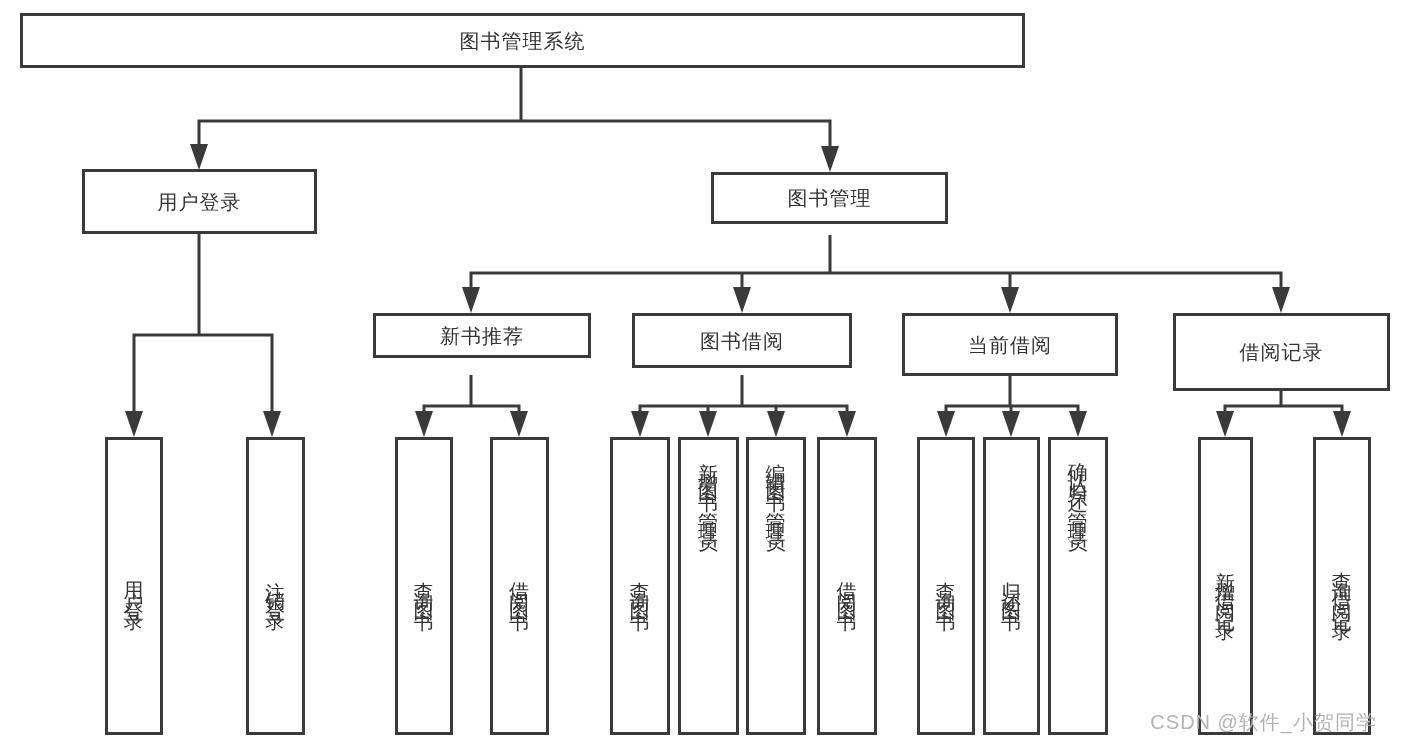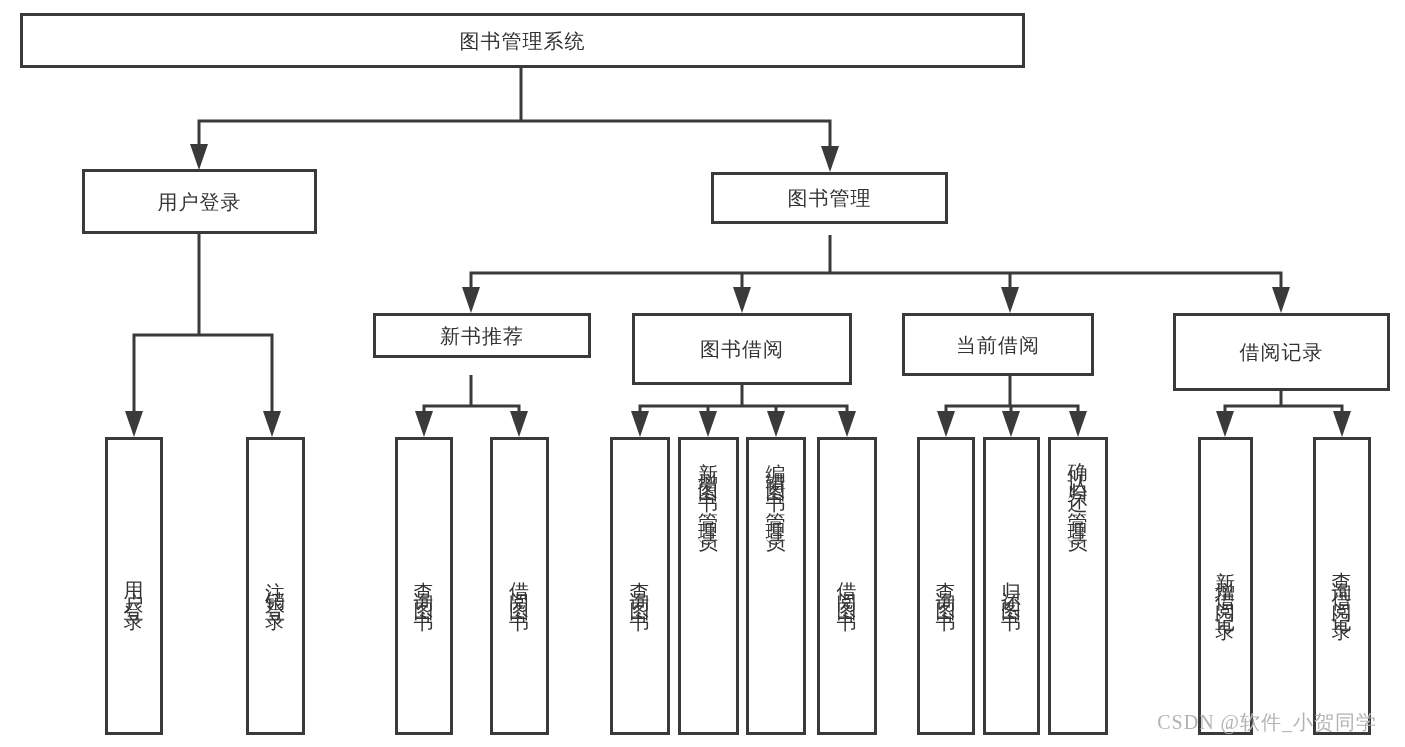--- a/index.html
+++ b/index.html
@@ -1,21 +1,21 @@
 <!DOCTYPE html>
 <html style="--line: #3a3a3a; --text: #333333; --watermark: #b3b3b3; --bg: #ffffff;"><head>
 <meta charset="utf-8">
 <style>
   :root{
     --line:#3a3a3a; --text:#333333; --watermark:#b3b3b3; --bg:#ffffff;
   }
   html,body{margin:0;padding:0;background:var(--bg);}
   .stage{
     position:relative; width:1405px; height:747px; background:var(--bg);
-    font-family:Liberation Serif, serif; overflow:hidden;
+    font-family:Liberation Sans, sans-serif; overflow:hidden;
   }
   .wires{position:absolute;left:0;top:0;width:1405px;height:747px;}
   .wires path{stroke:var(--line);stroke-width:3;fill:none;}
   .wires polygon{fill:var(--line);stroke:none;}
   .node{
     position:absolute; box-sizing:border-box; border:3px solid var(--line);
     background:#fff; color:var(--text); font-size:20px;
     display:flex; align-items:center; justify-content:center;
     letter-spacing:1px; line-height:1.2; text-align:center;
   }
@@ -94,22 +94,22 @@
       <polygon points="1333,411 1351,411 1342,437"></polygon>
     </g>
   </svg>
 
   <div class="node" style="left:20px;top:13px;width:1005px;height:55px">图书管理系统</div>
 
   <div class="node" style="left:82px;top:169px;width:235px;height:65px">用户登录</div>
   <div class="node" style="left:711px;top:172px;width:237px;height:52px">图书管理</div>
 
   <div class="node" style="left:373px;top:313px;width:218px;height:45px">新书推荐</div>
-  <div class="node" style="left:632px;top:313px;width:220px;height:72px">图书借阅</div>
-  <div class="node" style="left:902px;top:313px;width:192px;height:63px">当前借阅</div>
+  <div class="node" style="left:632px;top:313px;width:220px;height:55px">图书借阅</div>
+  <div class="node" style="left:902px;top:313px;width:216px;height:63px">当前借阅</div>
   <div class="node" style="left:1173px;top:313px;width:217px;height:78px">借阅记录</div>
 
   <div class="node leaf" style="left:105px;top:437px;width:58px;height:298px">用户登录</div>
   <div class="node leaf" style="left:246px;top:437px;width:59px;height:298px">注销登录</div>
 
   <div class="node leaf" style="left:395px;top:437px;width:58px;height:298px">查询图书</div>
   <div class="node leaf" style="left:490px;top:437px;width:59px;height:298px">借阅图书</div>
 
   <div class="node leaf" style="left:610px;top:437px;width:60px;height:298px">查询图书</div>
   <div class="node leaf ta" style="left:678px;top:437px;width:61px;height:298px">新增图书（管理员）</div>

